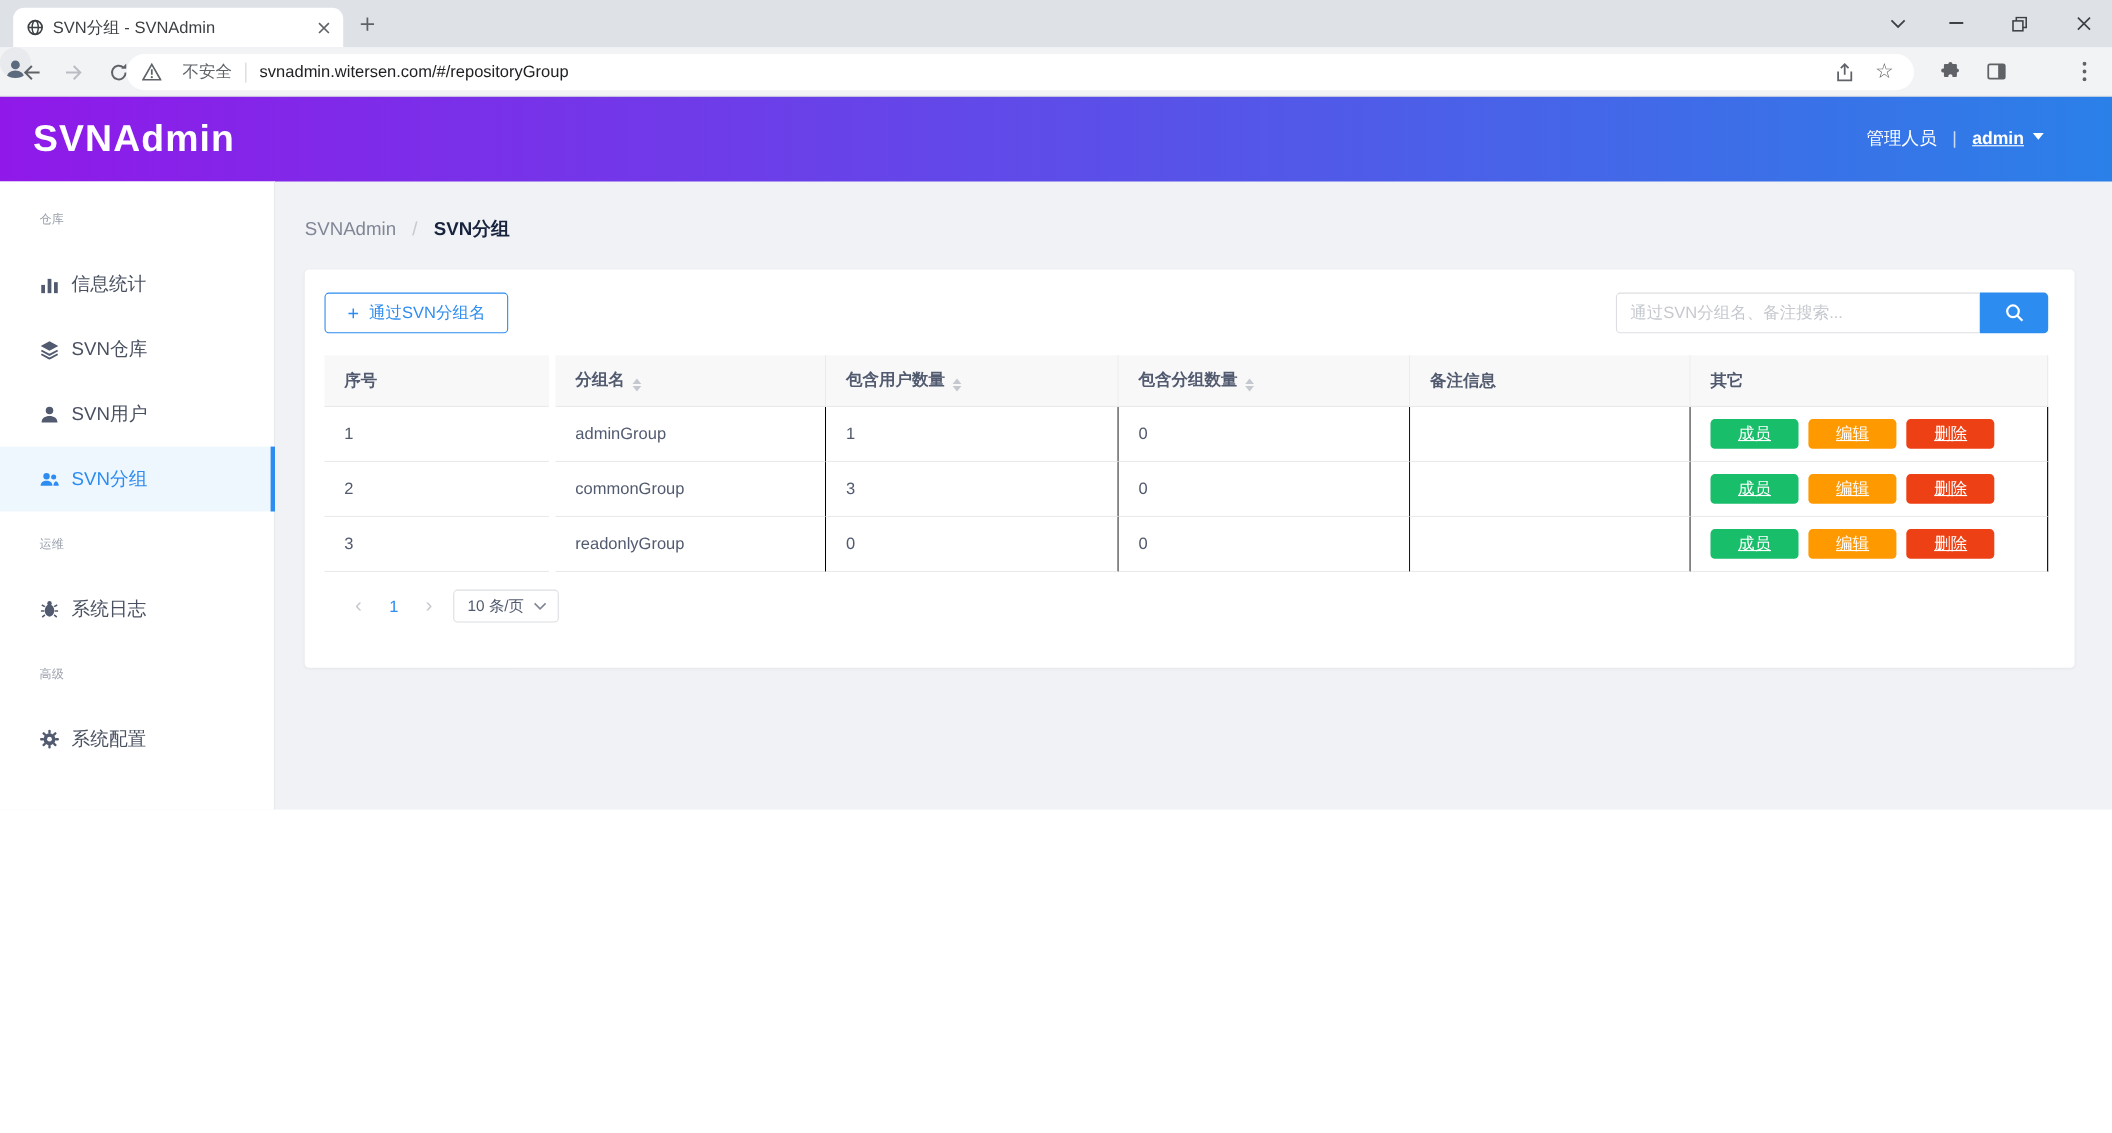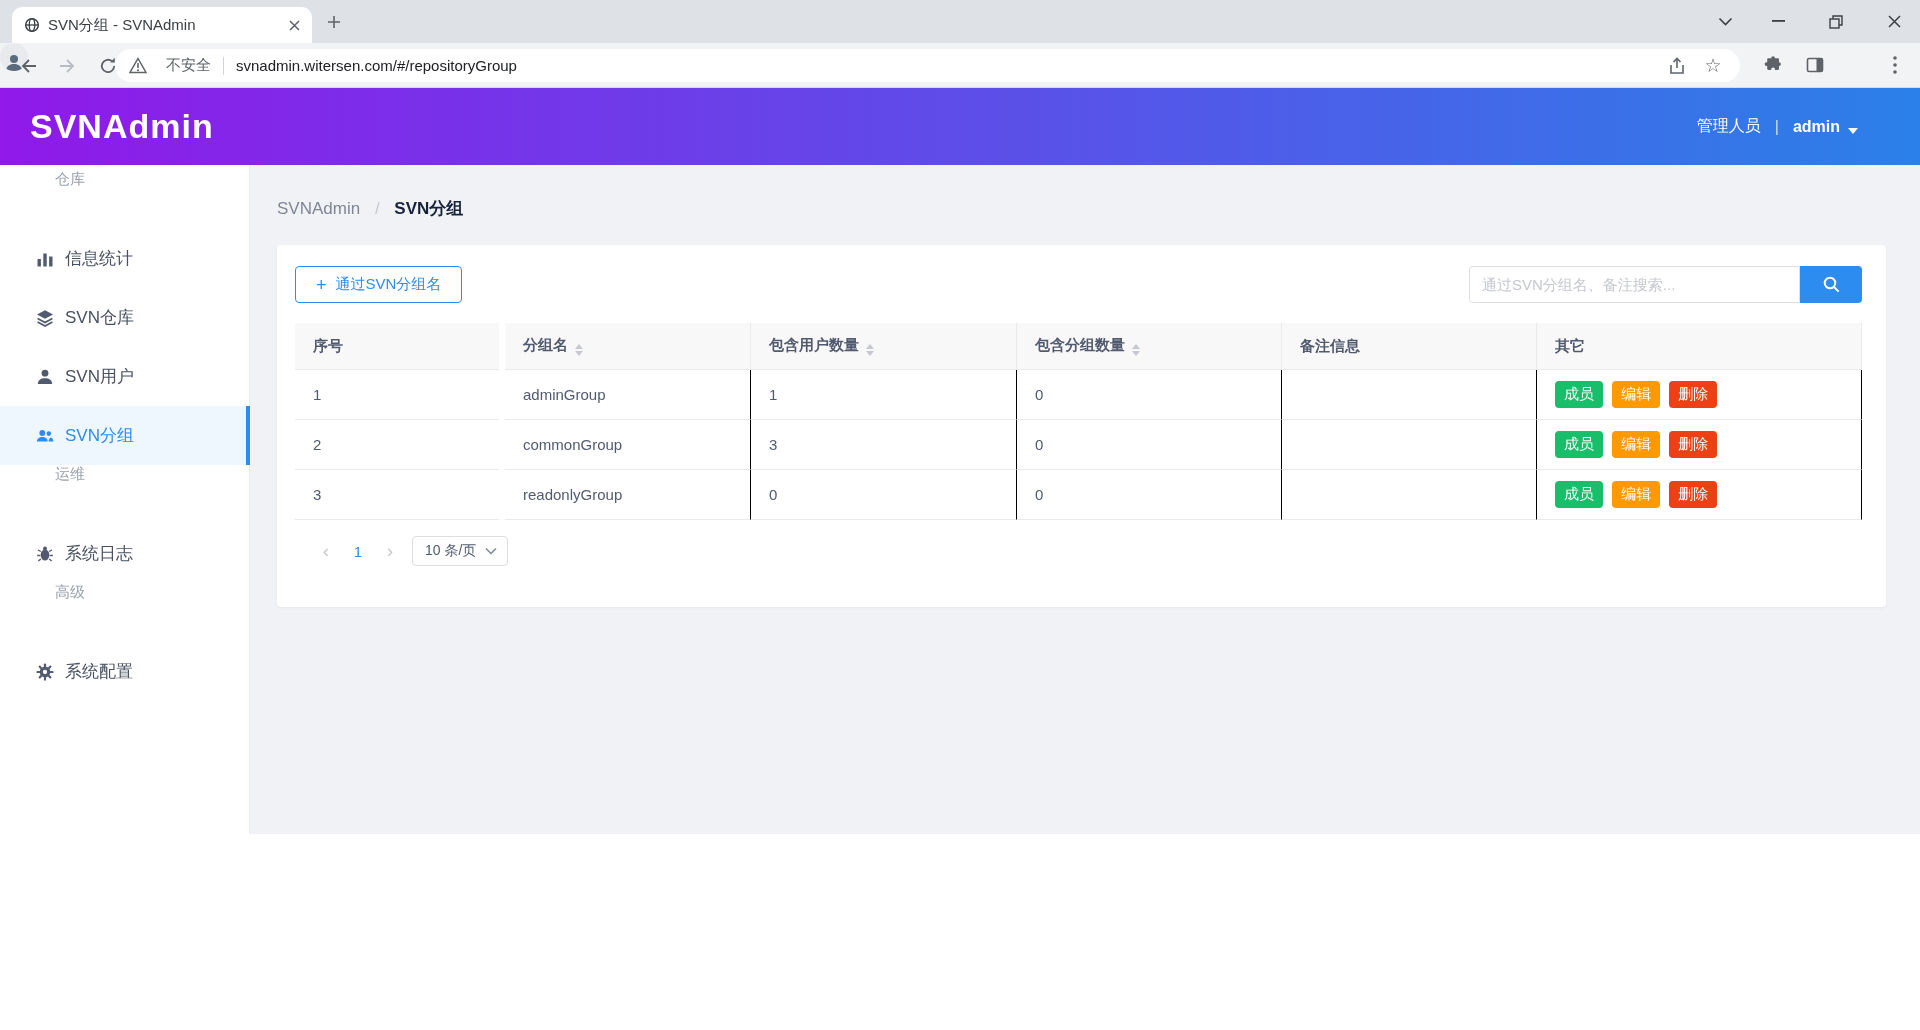--- a/index.html
+++ b/index.html
@@ -1,18 +1,18 @@
 <!DOCTYPE html>
 <html><head>
 <meta charset="utf-8">
 <style>
   * { box-sizing: border-box; margin: 0; padding: 0; }
   html,body { width:1920px; height:1030px; overflow:hidden;
     font-family:"Liberation Sans","DejaVu Sans",sans-serif; }
-  .screen { position:relative; width:1920px; height:834px; background:#f0f2f5; }
+  .screen { position:relative; width:1920px; height:736px; background:#f0f2f5; }
 
   
   .tabstrip { position:absolute; left:0; top:0; width:1920px; height:43px; background:#dee1e6; }
   .tab { position:absolute; left:12px; top:7px; width:300px; height:36px; background:#fff;
     border-radius:10px 10px 0 0; display:flex; align-items:center; padding:0 8px 0 12px; }
   .tab-title { flex:1; font-size:15px; color:#3c4043; margin-left:8px; white-space:nowrap; overflow:hidden; }
   .icon-btn { display:flex; align-items:center; justify-content:center; cursor:pointer; }
   .tab-close { width:20px; height:20px; border-radius:50%; }
   .newtab { position:absolute; left:322px; top:10px; width:24px; height:24px; }
   .winc { position:absolute; top:0; height:43px; width:50px; display:flex; align-items:center; justify-content:center; }
@@ -37,31 +37,31 @@
   .tb-dots { left:1883px; }
 
   
   .appheader { position:absolute; left:0; top:88px; width:1920px; height:77px;
     background:linear-gradient(90deg,#9019e9,#2b80e8);
     display:flex; align-items:center; justify-content:space-between; padding:0 62px 0 30px; }
   .logo { font-size:34px; font-weight:bold; color:#fff; letter-spacing:1px; }
   .hright { display:flex; align-items:center; color:#fff; font-size:16px; }
   .hrole { cursor:pointer; }
   .hdivider { margin:0 14px; opacity:.75; }
-  .huser { font-weight:bold; cursor:pointer; display:flex; align-items:flex-end; }
+  .huser { font-weight:bold; cursor:pointer; display:flex; align-items:flex-start;text-decoration:underline; }
   .caret-down { width:0; height:0; border:5px solid transparent; border-top:6px solid #fff;
     margin-left:8px; transform:translateY(3px); }
 
   
   .sidebar { position:absolute; left:0; top:165px; width:250px; bottom:0; background:#fff;
     border-right:1px solid #e8eaec; padding-top:5px; }
   .side-row { height:59px; display:flex; align-items:center; padding-left:36px; position:relative;
     font-size:17px; color:#495060; cursor:pointer; }
-  .side-section { height:59px; display:flex; padding-left:55px;
-    font-size:15px; color:#99a0ab; }
+  .side-section { height:59px; display:flex; align-items:center; padding-left:36px;
+    font-size:11px; color:#99a0ab; }
   .side-row svg { margin-right:11px; flex:none; }
   .side-row.active { background:#eef7fe; color:#2d8cf0; }
   .side-row.active::after { content:""; position:absolute; right:-1px; top:0; bottom:0; width:4px; background:#2d8cf0; }
 
   
   .breadcrumb { position:absolute; left:277px; top:197px; font-size:17px; color:#808695; }
   .bc-sep { margin:0 10px; color:#c5c8ce; }
   .bc-current { color:#17233d; font-weight:bold; }
 
   .card { position:absolute; left:277px; top:245px; width:1609px; height:362px; background:#fff;
@@ -82,22 +82,22 @@
   .grouptable th { background:#f8f8f9; height:47px; font-weight:bold; text-align:left; padding:0 18px;
     border-bottom:1px solid #e8eaec; border-right:1px solid #e8eaec; white-space:nowrap; overflow:hidden; }
   .grouptable td { background:#fff; height:50px; padding:0 18px; border-bottom:1px solid #e8eaec;
     border-right:1px solid #000000; white-space:nowrap; overflow:hidden; }
   .grouptable th.firstcol, .grouptable td.firstcol { border-right:none; }
   .grouptable th.gapcol, .grouptable td.gapcol { background:#fff; border:none; padding:0; }
   .sort-caret { display:inline-flex; flex-direction:column; margin-left:7px; vertical-align:1px; cursor:pointer; }
   .sort-caret i { width:0; height:0; border-left:4px solid transparent; border-right:4px solid transparent; }
   .sort-caret .up { border-bottom:5px solid #c5c8ce; margin-bottom:2px; }
   .sort-caret .dn { border-top:5px solid #c5c8ce; }
-  .act { display:inline-block; padding:4px 9px; border-radius:4px; color:#fff; font-size:15px;
-    margin-right:5px; cursor:pointer; }
+  .act { display:inline-block; padding:4px 25px; border-radius:4px; color:#fff; font-size:15px;
+    margin-right:5px; cursor:pointer;text-decoration:underline; }
   .act-member { background:#19be6b; } .act-edit { background:#ff9900; } .act-delete { background:#ed4014; }
 
   .pager { position:absolute; left:33px; top:290px; display:flex; align-items:center; }
   .pg { width:32px; height:32px; display:flex; align-items:center; justify-content:center;
     font-size:19px; color:#c5c8ce; cursor:pointer; }
   .pg.cur { color:#2d8cf0; font-size:15px; }
   .psel { height:30px; margin-left:6px; border:1px solid #dcdee2; border-radius:4px; background:#fff;
     display:flex; align-items:center; padding:0 10px 0 12px; font-size:14px; color:#515a6e; cursor:pointer; }
   .psel svg { margin-left:9px; }
 </style>

